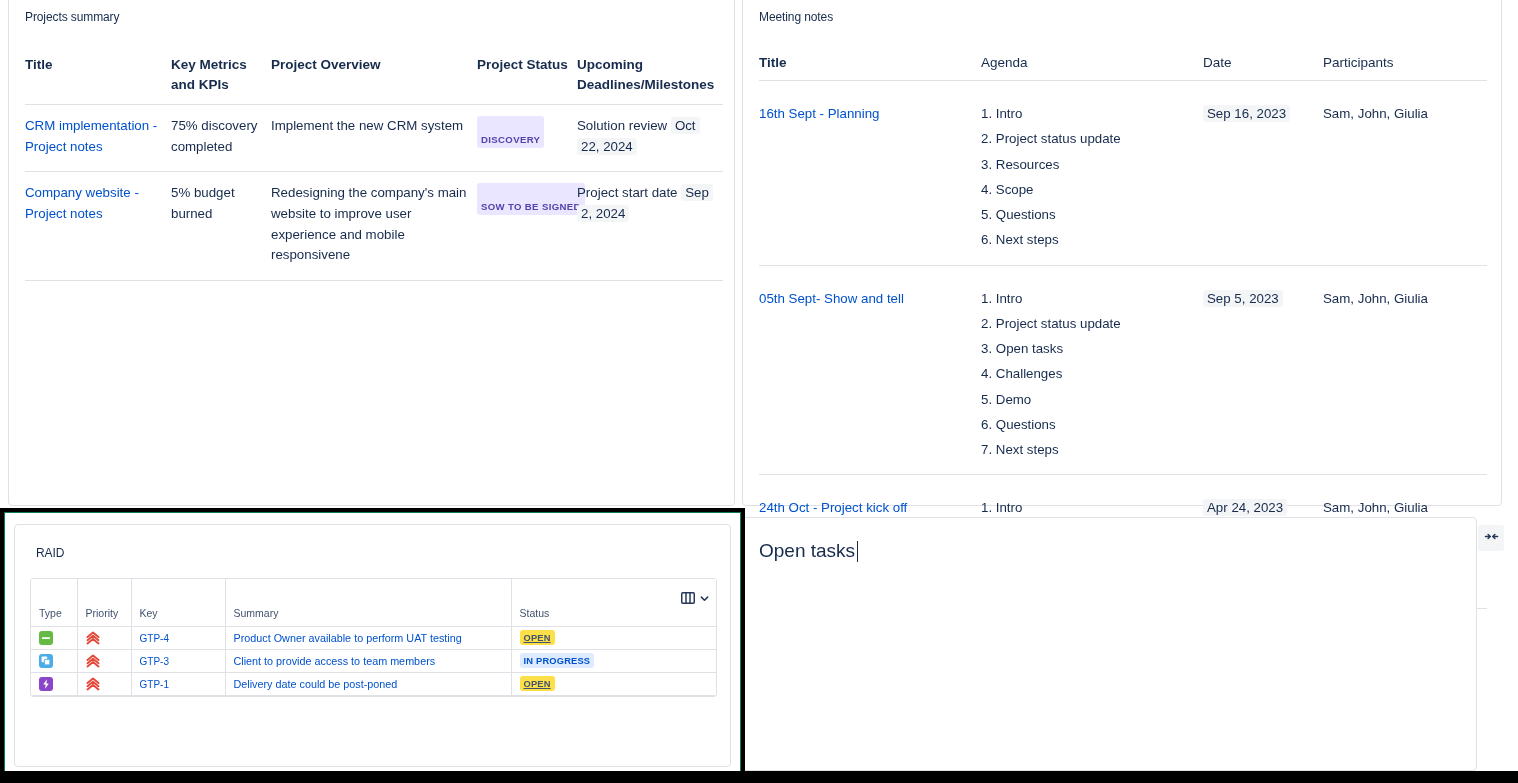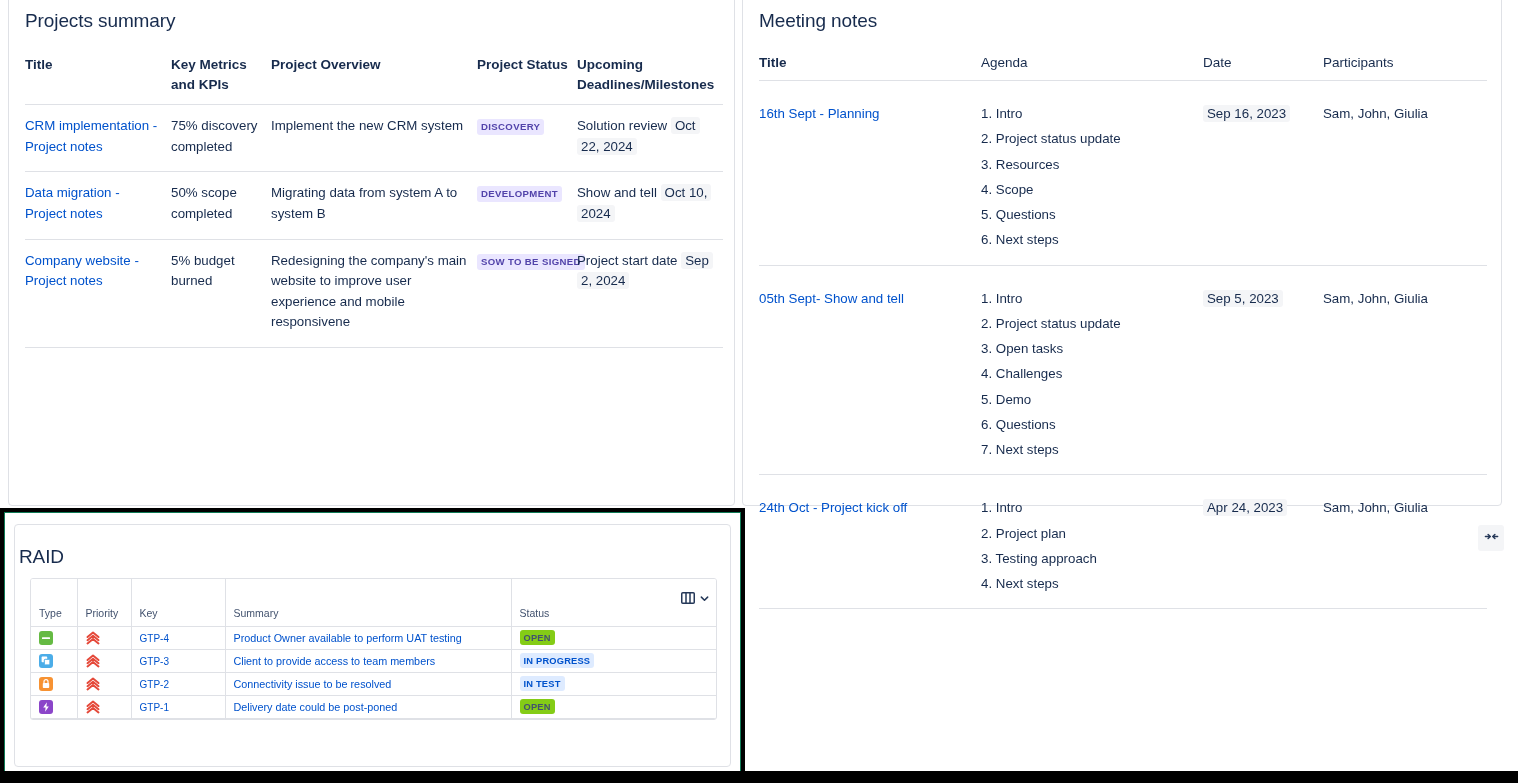--- a/index.html
+++ b/index.html
@@ -31,21 +31,21 @@
 
   
   .card {
     position: absolute;
     background: #ffffff;
     border: 1px solid #dfe1e6;
     border-radius: 4px;
   }
 
   .card-title {
-    font-size: 19px;
+    font-size: 12px;
     color: #172b4d;
     font-weight: 400;
     letter-spacing: -0.1px;
   }
 
   
   #projects-summary-card {
     left: 8px; top: -14px;
     width: 727px; height: 520px;
     padding: 0 16px;
@@ -89,21 +89,21 @@
     cursor: pointer;
   }
 
   .status-lozenge {
     display: inline-block;
     background: #eae6ff;
     color: #5243aa;
     font-size: 9.6px;
     font-weight: 700;
     letter-spacing: 0.35px;
-    padding: 2px 4px 1px 4px;
+    padding: 18px 4px 1px 4px;
     border-radius: 3px;
     text-transform: uppercase;
     line-height: 1.35;
     white-space: nowrap;
   }
 
   .date-chip {
     background: #f4f5f7;
     color: #172b4d;
     border-radius: 3px;
@@ -173,21 +173,21 @@
   }
 
   #raid-card {
     position: absolute;
     left: 9px; top: 11px;
     width: 717px; height: 243px;
     background: #ffffff;
     border: 1px solid #dfe1e6;
     border-radius: 4px;
   }
-  #raid-card .card-title { position: absolute; left: 4px; top: 21px; }
+  #raid-card .card-title { position: absolute; left: 21px; top: 21px; }
 
   .raid-table-wrap {
     position: absolute;
     left: 15px; top: 53px;
     width: 687px;
     border: 1px solid #dfe1e6;
     border-radius: 3px;
     overflow: hidden;
   }
   table.raid {
@@ -247,21 +247,21 @@
   .jira-lozenge {
     display: inline-block;
     font-size: 9.3px;
     font-weight: 700;
     letter-spacing: 0.2px;
     padding: 2px 4px 1px 4px;
     border-radius: 3px;
     text-transform: uppercase;
     line-height: 1.3;
   }
-  .lz-gray { background: #84cc16; color: #42526e; }
+  .lz-gray { background: #fde047; color: #42526e; text-decoration: underline; }
   .lz-blue { background: #deebff; color: #0052cc; }
 
   .columns-btn {
     position: absolute;
     right: 6px; top: 10px;
     display: flex; align-items: center; gap: 5px;
     cursor: pointer;
     padding: 2px 3px;
     border-radius: 3px;
   }
@@ -339,27 +339,20 @@
           <th>Upcoming Deadlines/Milestones</th>
         </tr>
       </thead>
       <tbody>
         <tr>
           <td><a class="page-link" href="#">CRM implementation - Project notes</a></td>
           <td>75% discovery completed</td>
           <td>Implement the new CRM system</td>
           <td><span class="status-lozenge">DISCOVERY</span></td>
           <td><span>Solution review</span> <span class="date-chip">Oct 22, 2024</span></td>
-        </tr>
-        <tr>
-          <td><a class="page-link" href="#">Data migration - Project notes</a></td>
-          <td>50% scope completed</td>
-          <td>Migrating data from system A to system B</td>
-          <td><span class="status-lozenge">DEVELOPMENT</span></td>
-          <td><span>Show and tell</span> <span class="date-chip">Oct 10, 2024</span></td>
         </tr>
         <tr>
           <td><a class="page-link" href="#">Company website - Project notes</a></td>
           <td>5% budget burned</td>
           <td>Redesigning the company's main website to improve user experience and mobile responsivene</td>
           <td><span class="status-lozenge">SOW TO BE SIGNED</span></td>
           <td><span>Project start date</span> <span class="date-chip">Sep 2, 2024</span></td>
         </tr>
       </tbody>
     </table>
@@ -503,68 +496,52 @@
                     <path d="M1.5 12.4 L7 7.9 L12.5 12.4" fill="none" stroke="#e5493a" stroke-width="2" stroke-linecap="round" stroke-linejoin="round"></path>
                   </svg>
                 </span>
               </td>
               <td><a class="key-link" href="#">GTP-3</a></td>
               <td><a class="summ-link" href="#">Client to provide access to team members</a></td>
               <td class="last-td"><span class="jira-lozenge lz-blue">IN PROGRESS</span></td>
             </tr>
             <tr>
               <td>
-                <span class="type-icon type-risk">
+                <span class="type-icon type-epic">
                   <svg width="14" height="14" viewBox="0 0 14 14">
-                    <path d="M5 6.2 V4.6 a2 2 0 0 1 4 0 V6.2" fill="none" stroke="#ffffff" stroke-width="1.2"></path>
-                    <rect x="3.8" y="6" width="6.4" height="5" rx="0.8" fill="#ffffff"></rect>
+                    <path d="M7.9 2.2 L4.2 7.6 H6.6 L6.1 11.8 L9.8 6.4 H7.4 Z" fill="#ffffff"></path>
                   </svg>
                 </span>
               </td>
               <td>
                 <span class="prio-icon">
                   <svg width="14" height="14" viewBox="0 0 14 14">
                     <path d="M1.5 6 L7 1.5 L12.5 6" fill="none" stroke="#e5493a" stroke-width="2" stroke-linecap="round" stroke-linejoin="round"></path>
                     <path d="M1.5 9.2 L7 4.7 L12.5 9.2" fill="none" stroke="#e5493a" stroke-width="2" stroke-linecap="round" stroke-linejoin="round"></path>
                     <path d="M1.5 12.4 L7 7.9 L12.5 12.4" fill="none" stroke="#e5493a" stroke-width="2" stroke-linecap="round" stroke-linejoin="round"></path>
                   </svg>
                 </span>
               </td>
-              <td><a class="key-link" href="#">GTP-2</a></td>
-              <td><a class="summ-link" href="#">Connectivity issue to be resolved</a></td>
-              <td class="last-td"><span class="jira-lozenge lz-blue">IN TEST</span></td>
-            </tr>
-            <tr>
-              <td>
-                <span class="type-icon type-epic">
-                  <svg width="14" height="14" viewBox="0 0 14 14">
-                    <path d="M7.9 2.2 L4.2 7.6 H6.6 L6.1 11.8 L9.8 6.4 H7.4 Z" fill="#ffffff"></path>
-                  </svg>
-                </span>
-              </td>
-              <td>
-                <span class="prio-icon">
-                  <svg width="14" height="14" viewBox="0 0 14 14">
-                    <path d="M1.5 6 L7 1.5 L12.5 6" fill="none" stroke="#e5493a" stroke-width="2" stroke-linecap="round" stroke-linejoin="round"></path>
-                    <path d="M1.5 9.2 L7 4.7 L12.5 9.2" fill="none" stroke="#e5493a" stroke-width="2" stroke-linecap="round" stroke-linejoin="round"></path>
-                    <path d="M1.5 12.4 L7 7.9 L12.5 12.4" fill="none" stroke="#e5493a" stroke-width="2" stroke-linecap="round" stroke-linejoin="round"></path>
-                  </svg>
-                </span>
-              </td>
               <td><a class="key-link" href="#">GTP-1</a></td>
               <td><a class="summ-link" href="#">Delivery date could be post-poned</a></td>
               <td class="last-td"><span class="jira-lozenge lz-gray">OPEN</span></td>
             </tr>
           </tbody>
         </table>
       </div>
 
     </div>
   </div>
 
+  <div class="card" id="open-tasks-card">
+    <div id="open-tasks-title">
+      <span>Open tasks</span>
+      <span class="text-caret"></span>
+    </div>
+  </div>
 
   <div id="collapse-btn">
     <span>
       <svg width="15" height="15" viewBox="0 0 16 16">
         <path d="M1.5 8 H6.3" stroke="#253858" stroke-width="1.6" stroke-linecap="round"></path>
         <path d="M4.4 5.9 L6.6 8 L4.4 10.1" fill="none" stroke="#253858" stroke-width="1.6" stroke-linecap="round" stroke-linejoin="round"></path>
         <path d="M14.5 8 H9.7" stroke="#253858" stroke-width="1.6" stroke-linecap="round"></path>
         <path d="M11.6 5.9 L9.4 8 L11.6 10.1" fill="none" stroke="#253858" stroke-width="1.6" stroke-linecap="round" stroke-linejoin="round"></path>
       </svg>
     </span>

